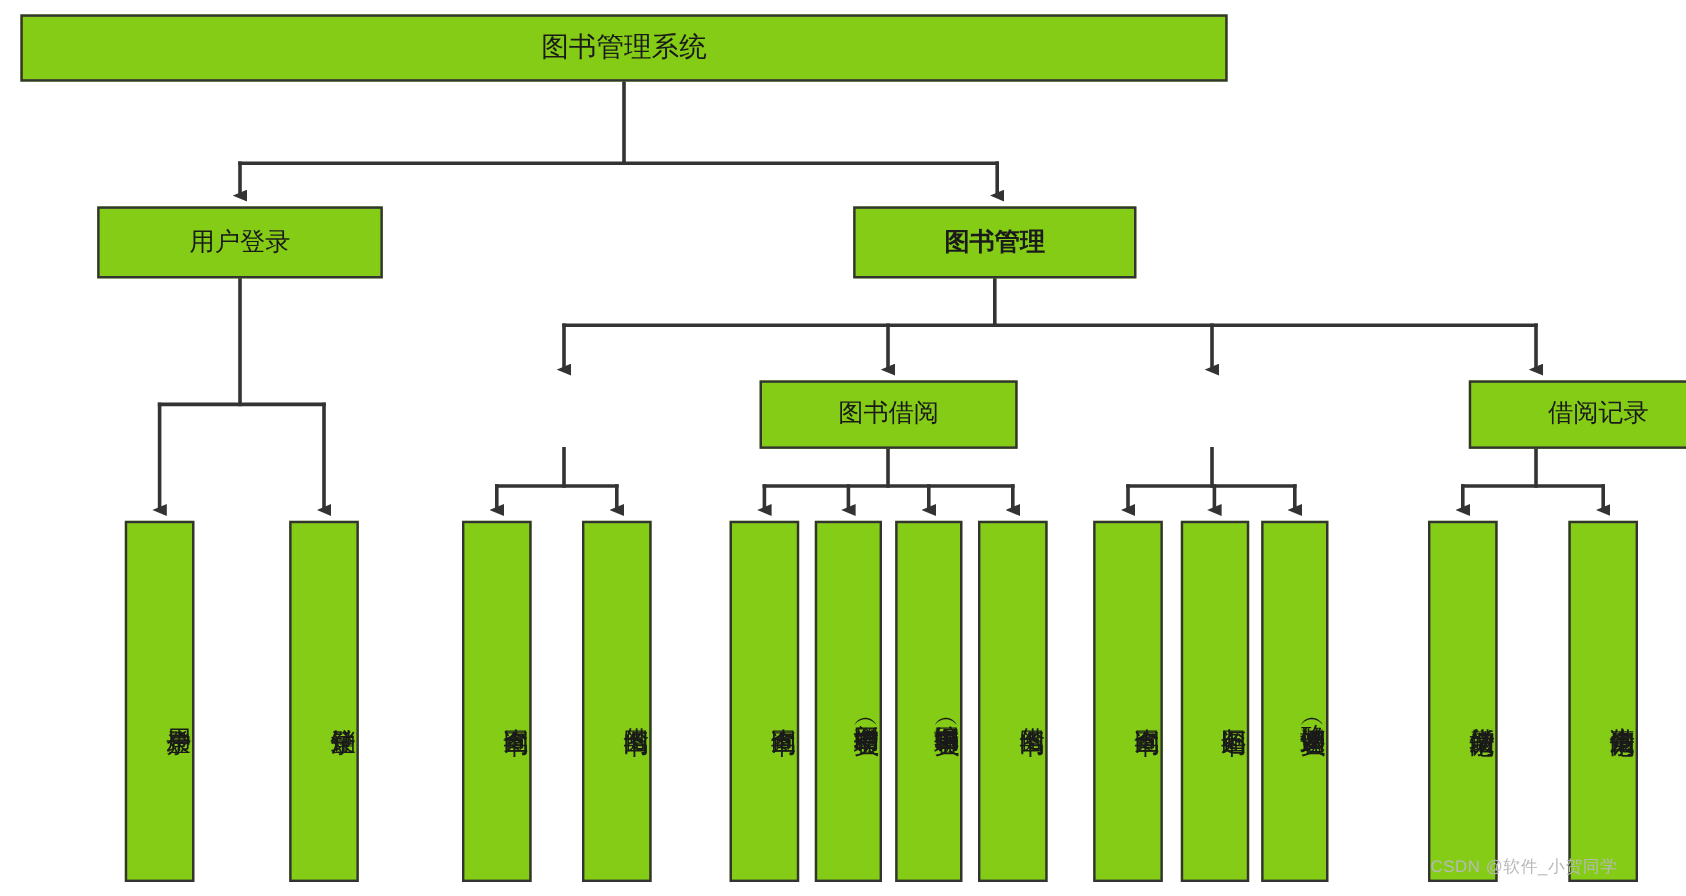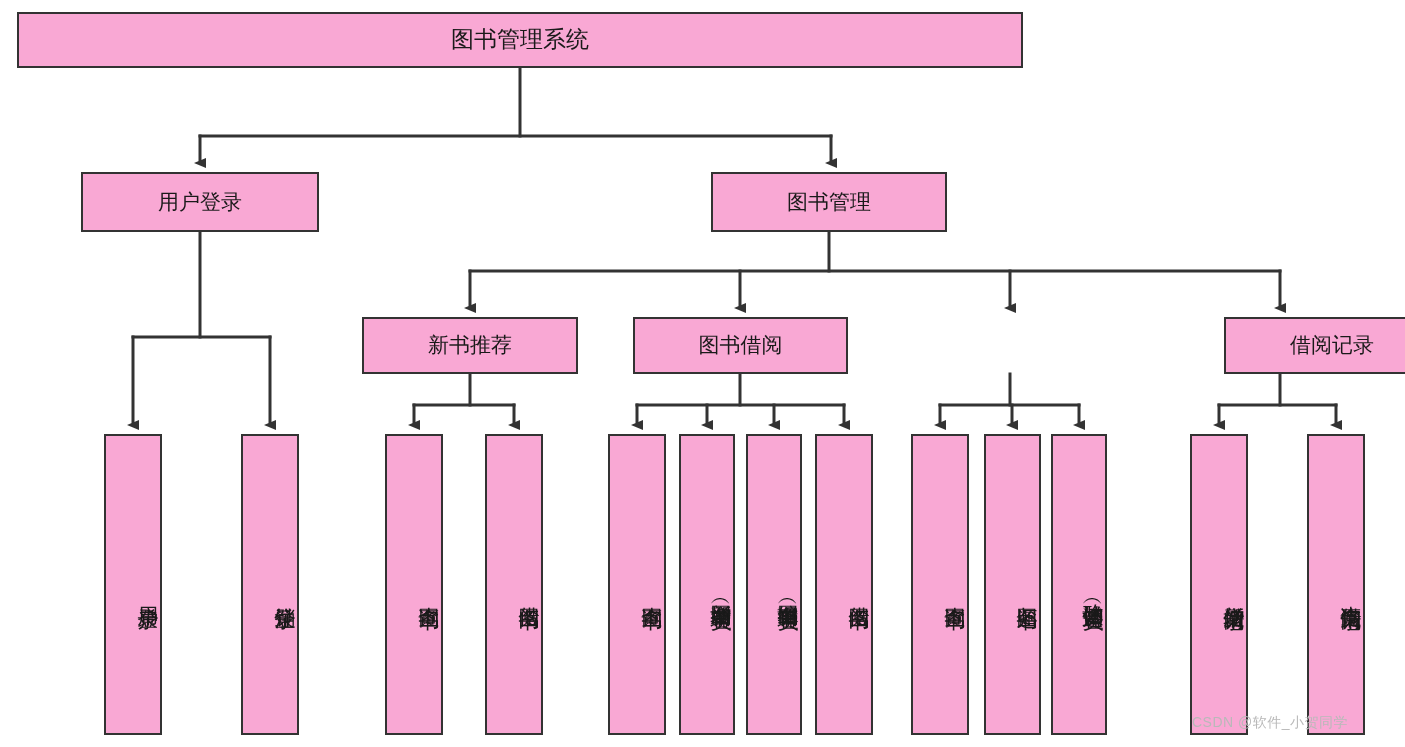--- a/index.html
+++ b/index.html
@@ -22,21 +22,21 @@
     position: absolute;
     left: 0;
     top: 0;
     width: 1405px;
     height: 747px;
   }
   
   .node {
     position: absolute;
     box-sizing: border-box;
-    background: #f9a8d4;
+    background: #84cc16;
     border: 2px solid #333333;
     display: flex;
     align-items: center;
     justify-content: center;
     color: #1a1a1a;
     line-height: 1.18;
     text-align: center;
   }
   .node-root {
     font-size: 23px;
@@ -120,27 +120,24 @@
     </g>
   </svg>
 
   <div class="node node-root" style="left: 17px; top: 12px; width: 1006px; height: 56px;">
     <span>图书管理系统</span>
   </div>
 
   <div class="node node-l1" style="left: 81px; top: 172px; width: 238px; height: 60px;">
     <span>用户登录</span>
   </div>
-  <div class="node node-l1" style="left: 711px; top: 172px; width: 236px; height: 60px;">
+  <div class="node node-l1" style="left: 711px; top: 172px; width: 236px; height: 60px; font-weight: bold;">
     <span>图书管理</span>
   </div>
 
-  <div class="node node-l2" style="left: 362px; top: 317px; width: 216px; height: 57px;">
-    <span>新书推荐</span>
-  </div>
   <div class="node node-l2" style="left: 633px; top: 317px; width: 215px; height: 57px;">
     <span>图书借阅</span>
   </div>
   <div class="node node-l2" style="left: 1224px; top: 317px; width: 216px; height: 57px;">
     <span>借阅记录</span>
   </div>
 
   <div class="node node-leaf" style="left: 104px; top: 434px; width: 58px; height: 301px;">
     <span>用户登录</span>
   </div>

